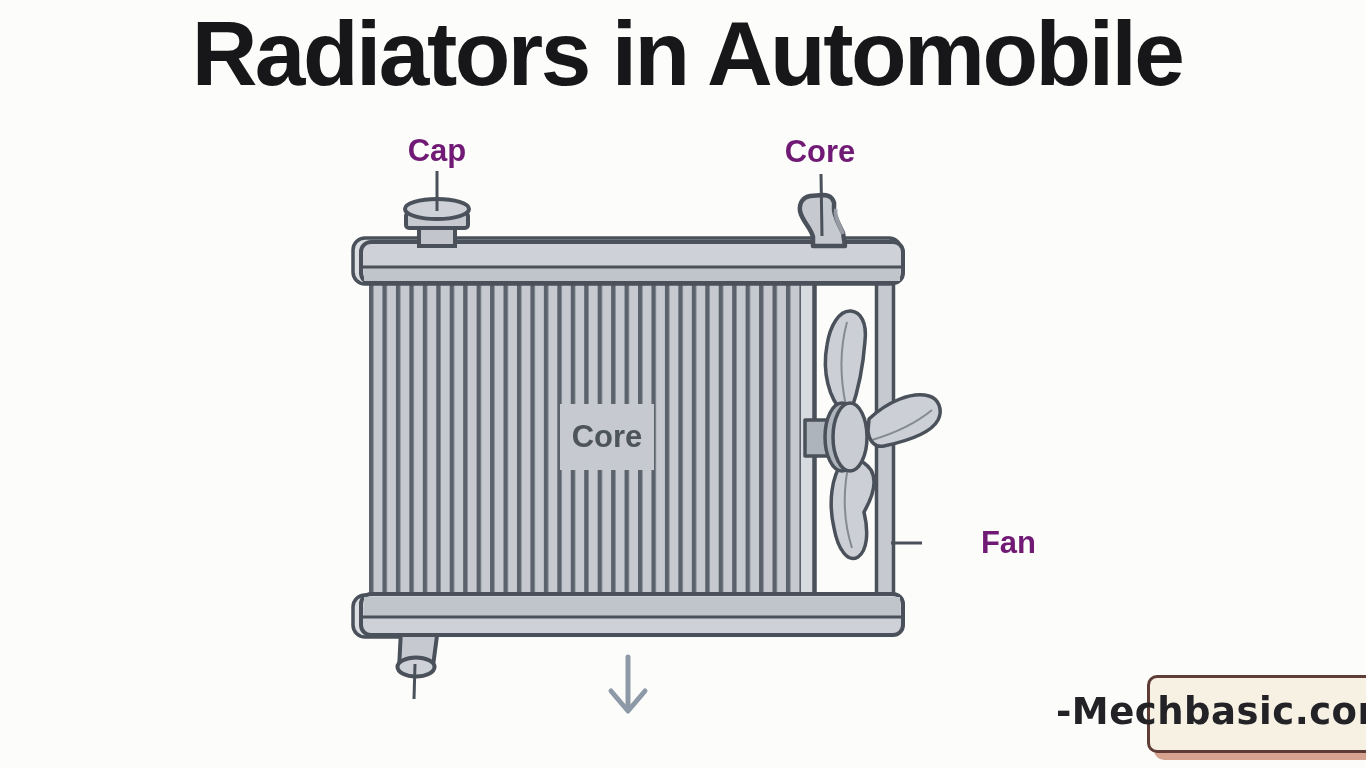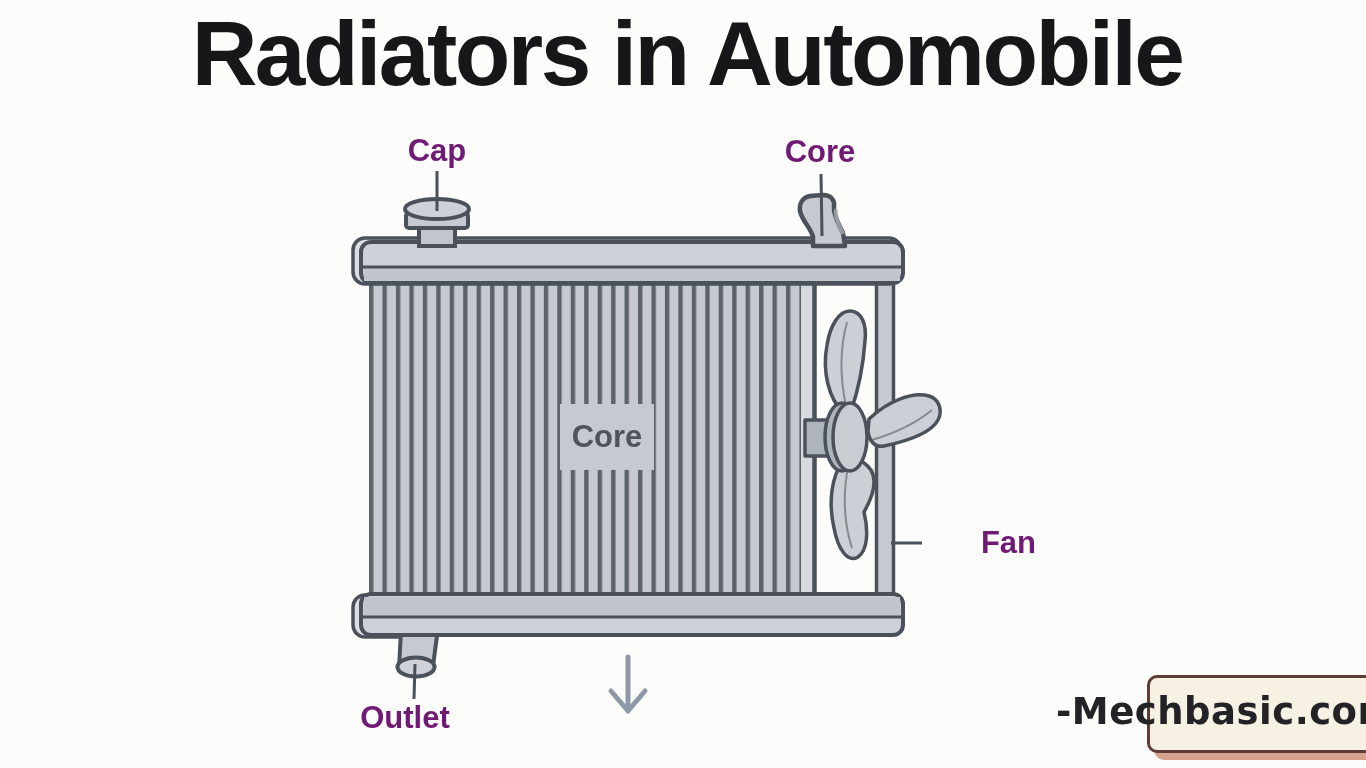--- a/index.html
+++ b/index.html
@@ -134,18 +134,17 @@
     <g stroke="#8d99a6" stroke-width="5" fill="none" stroke-linecap="round" stroke-linejoin="round">
       <line x1="628" y1="657" x2="628" y2="708"></line>
       <path d="M 611 691 L 628 711 L 645 691"></path>
     </g>
   </svg>
 
   <div id="cap-label" class="abs part-label">Cap</div>
   <div id="inlet-label" class="abs part-label">Core</div>
   <div id="core-label" class="abs part-label">Core</div>
   <div id="fan-label" class="abs part-label">Fan</div>
-  <div id="outlet-label" class="abs part-label">Outlet</div>
 
   <div id="watermark-box" class="abs"></div>
   <div id="watermark-text" class="abs">-Mechbasic.com</div>
 
 </div>
 
 </body></html>

